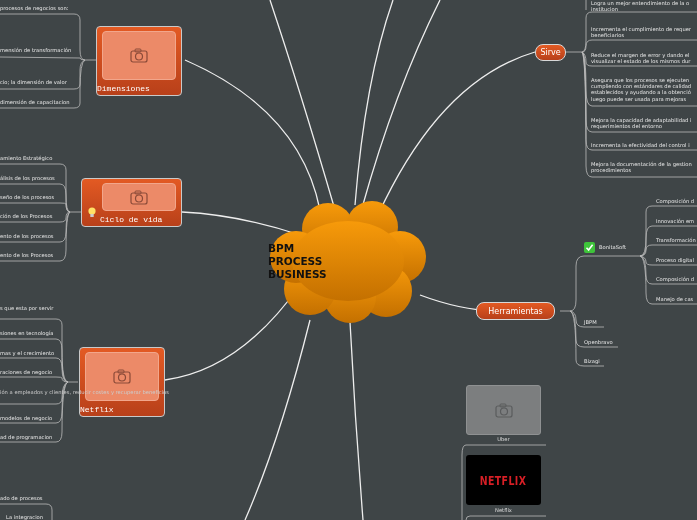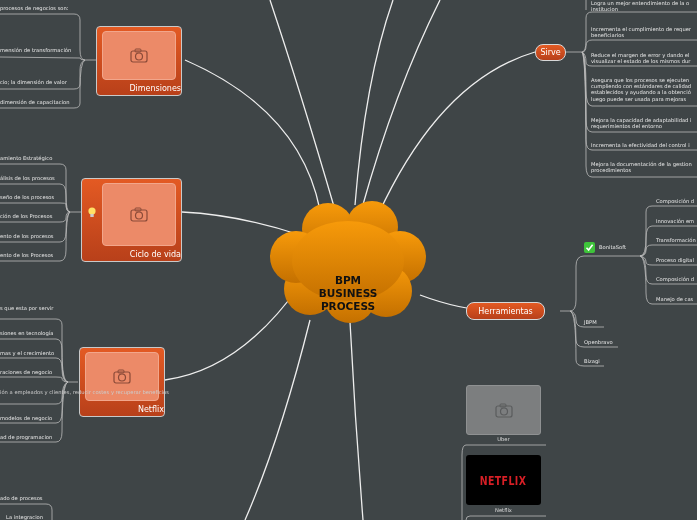--- a/index.html
+++ b/index.html
@@ -17,35 +17,35 @@
     position:absolute; border-radius:4px; border:1.5px solid #c9c9c9;
     background:linear-gradient(#e35a23, #b8401a);
     box-sizing:border-box;
   }
   .topic .img {
     position:absolute; left:5px; top:4px; right:5px; bottom:15px;
     background:#ec8a68; border-radius:4px; border:1px solid #f2a68b;
     display:flex; align-items:center; justify-content:center;
   }
   .topic .lbl {
-    position:absolute; left:0; right:0; bottom:2px; text-align:right;
-    color:#fff; font-size:8px;
+    position:absolute; left:0; right:0; bottom:2px; text-align:left;
+    color:#fff; font-size:8px;font-family:Liberation Mono, monospace;
   }
   .pill {
     position:absolute; background:linear-gradient(#e35a23, #b8401a);
     border:1.2px solid #d8d8d8; border-radius:8px; color:#fff;
     font-size:8px; display:flex; align-items:center; justify-content:center;
     box-sizing:border-box;
   }
   .center {
     position:absolute; left:268px; top:199px; width:160px; height:124px;
   }
   .center-text {
-    position:absolute; left:0; right:0; top:43px; text-align:center;
-    font-weight:bold; font-size:10.5px; line-height:13px; color:#111;margin-top:32px;
+    position:absolute; left:0; right:0; top:43px; 
+    font-weight:bold; font-size:10.5px; line-height:13px; color:#111;
   }
   .imgcard {
     position:absolute; border-radius:3px; box-sizing:border-box;
   }
   .caption { position:absolute; color:#ddd; font-size:5.2px; text-align:center; }
 </style>
 </head>
 <body>
 
 <svg class="lines" width="697" height="520">
@@ -126,41 +126,41 @@
       <circle cx="132" cy="58" r="26"></circle>
       <circle cx="118" cy="92" r="26"></circle>
       <circle cx="82" cy="98" r="26"></circle>
       <circle cx="42" cy="90" r="26"></circle>
       <circle cx="28" cy="58" r="26"></circle>
       <ellipse cx="80" cy="62" rx="56" ry="40"></ellipse>
     </g>
   </svg>
   <div class="center-text">
     <div>BPM</div>
+    <div>PROCESS</div>
     <div>BUSINESS</div>
-    <div>PROCESS</div>
   </div>
 </div>
 
 <div class="topic" style="left:96px;top:26px;width:86px;height:70px;">
   <div class="img">
     <svg width="18" height="15" viewBox="0 0 18 15">
         <rect x="1" y="3" width="16" height="11" rx="2" fill="none" stroke="#8a4a38" stroke-width="1.2"></rect>
         <rect x="5" y="1" width="6" height="3" rx="1" fill="none" stroke="#8a4a38" stroke-width="1"></rect>
         <circle cx="9" cy="8.5" r="3.5" fill="none" stroke="#8a4a38" stroke-width="1.2"></circle>
       </svg>
   </div>
   <div class="lbl">Dimensiones</div>
 </div>
 <div class="leaf" style="left:0;top:5px;">procesos de negocios son:</div>
 <div class="leaf" style="left:0;top:47px;">mensión de transformación</div>
 <div class="leaf" style="left:0;top:79px;">cio; la dimensión de valor</div>
 <div class="leaf" style="left:0;top:99px;">dimensión de capacitacion</div>
 
-<div class="topic" style="left:81px;top:178px;width:101px;height:84px;">
+<div class="topic" style="left:81px;top:178px;width:101px;height:49px;">
   <div class="img" style="left:20px;">
     <svg width="18" height="15" viewBox="0 0 18 15">
         <rect x="1" y="3" width="16" height="11" rx="2" fill="none" stroke="#8a4a38" stroke-width="1.2"></rect>
         <rect x="5" y="1" width="6" height="3" rx="1" fill="none" stroke="#8a4a38" stroke-width="1"></rect>
         <circle cx="9" cy="8.5" r="3.5" fill="none" stroke="#8a4a38" stroke-width="1.2"></circle>
       </svg>
   </div>
   <svg style="position:absolute;left:6px;top:28px;" width="8" height="11" viewBox="0 0 8 11">
       <circle cx="4" cy="4" r="3.6" fill="#ffe066"></circle>
       <rect x="2.3" y="7" width="3.4" height="3" fill="#ccc"></rect>
@@ -219,21 +219,21 @@
     <div>requerimientos del entorno</div>
   </div>
 <div class="leaf" style="left:591px;top:142px;">
     <div>Incrementa la efectividad del control i</div>
   </div>
 <div class="leaf" style="left:591px;top:161px;">
     <div>Mejora la documentación de la gestion</div>
     <div>procedimientos</div>
   </div>
 
-<div class="pill" style="left:466px;top:302px;width:79px;height:18px;">Herramientas</div>
+<div class="pill" style="left:476px;top:302px;width:79px;height:18px;">Herramientas</div>
 
 <div style="position:absolute;left:584px;top:242px;width:11px;height:11px;background:#3ec43a;border-radius:2px;display:flex;align-items:center;justify-content:center;">
   <svg width="9" height="9" viewBox="0 0 9 9">
       <path d="M1.5 4.8 L3.6 7 L7.6 1.8" fill="none" stroke="#fff" stroke-width="1.6"></path>
     </svg>
 </div>
 <div class="leaf" style="left:599px;top:244px;">BonitaSoft</div>
 <div class="leaf" style="left:656px;top:198px;">Composición d</div>
 <div class="leaf" style="left:656px;top:218px;">Innovación em</div>
 <div class="leaf" style="left:656px;top:237px;">Transformación</div>

